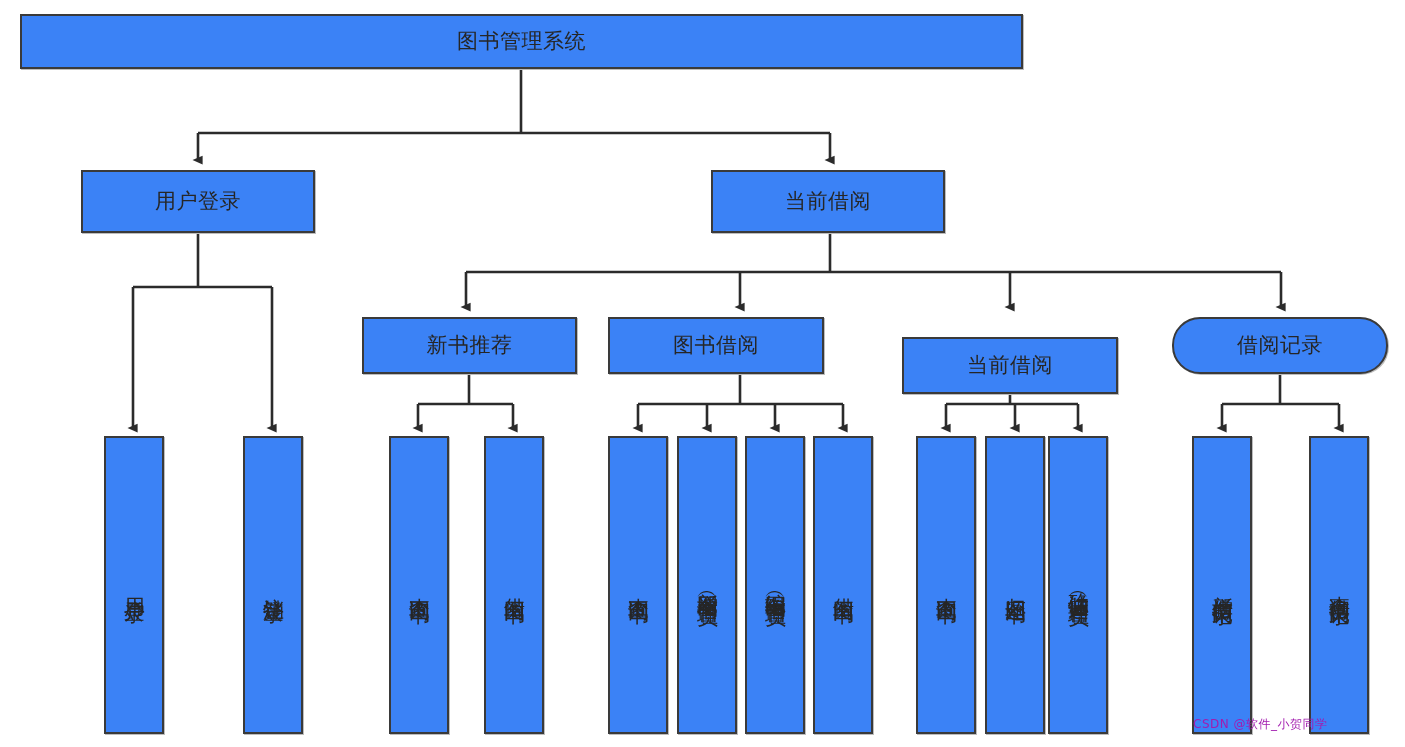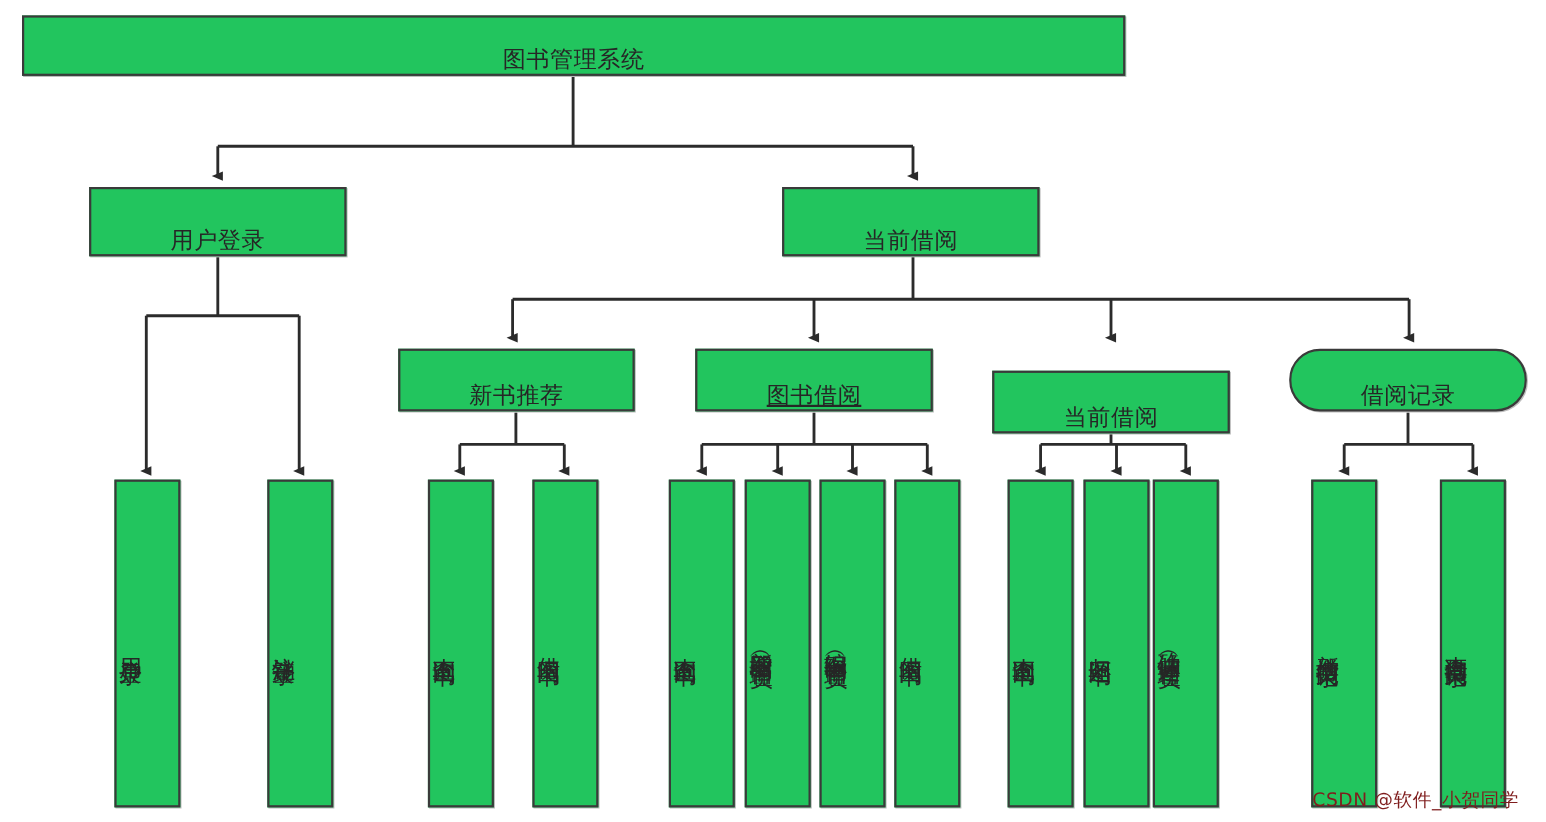--- a/index.html
+++ b/index.html
@@ -22,25 +22,25 @@
     position: absolute;
     left: 0;
     top: 0;
     width: 1405px;
     height: 747px;
     pointer-events: none;
   }
   .node {
     position: absolute;
     box-sizing: border-box;
-    background: #22c55e;
+    background: #3b82f6;
     border: 2px solid #3a3a3a;
     box-shadow: 1px 1px 0 0 #bdbdbd;
     display: flex;
-    align-items: flex-end;
+    align-items: center;
     justify-content: center;
     color: #262626;
     line-height: 1.18;
     text-align: center;
   }
   .node.horiz {
     font-size: 21px;
     letter-spacing: 0.5px;
   }
   .node.vert {
@@ -51,22 +51,22 @@
     padding: 4px 0;
     white-space: nowrap;
   }
   .node.vert .vlabel {
     writing-mode: vertical-rl;
     text-orientation: upright;
     display: block;
   }
   .watermark {
     position: absolute;
-    font-size: 17px;
-    color: #7f1d1d;
+    font-size: 12px;
+    color: #a21caf;
     letter-spacing: 0.5px;
     white-space: nowrap;
     user-select: none;
   }
 </style>
 </head>
 <body>
 
 <div id="diagram-root">
 
@@ -127,21 +127,21 @@
   <div class="node horiz" style="left:81px; top:170px; width:234px; height:63px;">
     <span>用户登录</span>
   </div>
   <div class="node horiz" style="left:711px; top:170px; width:234px; height:63px;">
     <span>当前借阅</span>
   </div>
 
   <div class="node horiz" style="left:362px; top:317px; width:215px; height:57px;">
     <span>新书推荐</span>
   </div>
-  <div class="node horiz" style="left:632px; top:317px; width:216px; height:57px;text-decoration:underline;">
+  <div class="node horiz" style="left:608px; top:317px; width:216px; height:57px;">
     <span>图书借阅</span>
   </div>
   <div class="node horiz" style="left:902px; top:317px; width:216px; height:57px;margin-top:20px;">
     <span>当前借阅</span>
   </div>
   <div class="node horiz" style="left:1172px; top:317px; width:216px; height:57px;border-radius:28px;">
     <span>借阅记录</span>
   </div>
 
   <div class="node vert" style="left:104px; top:436px; width:60px; height:298px;">

